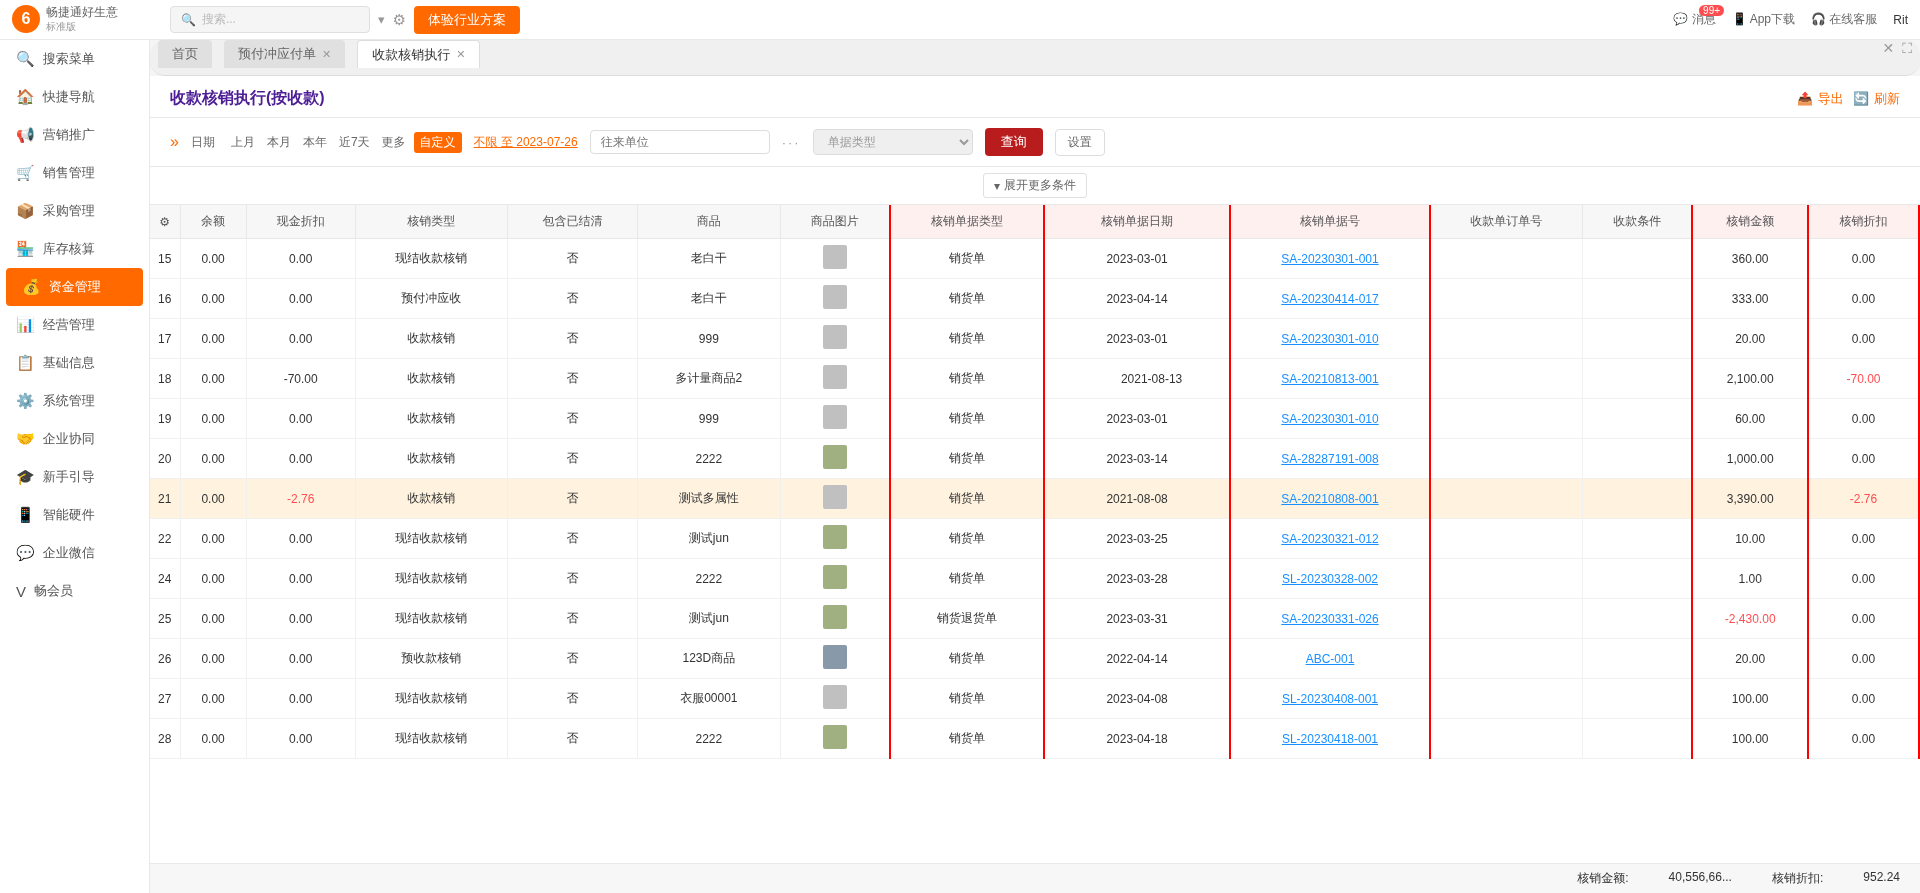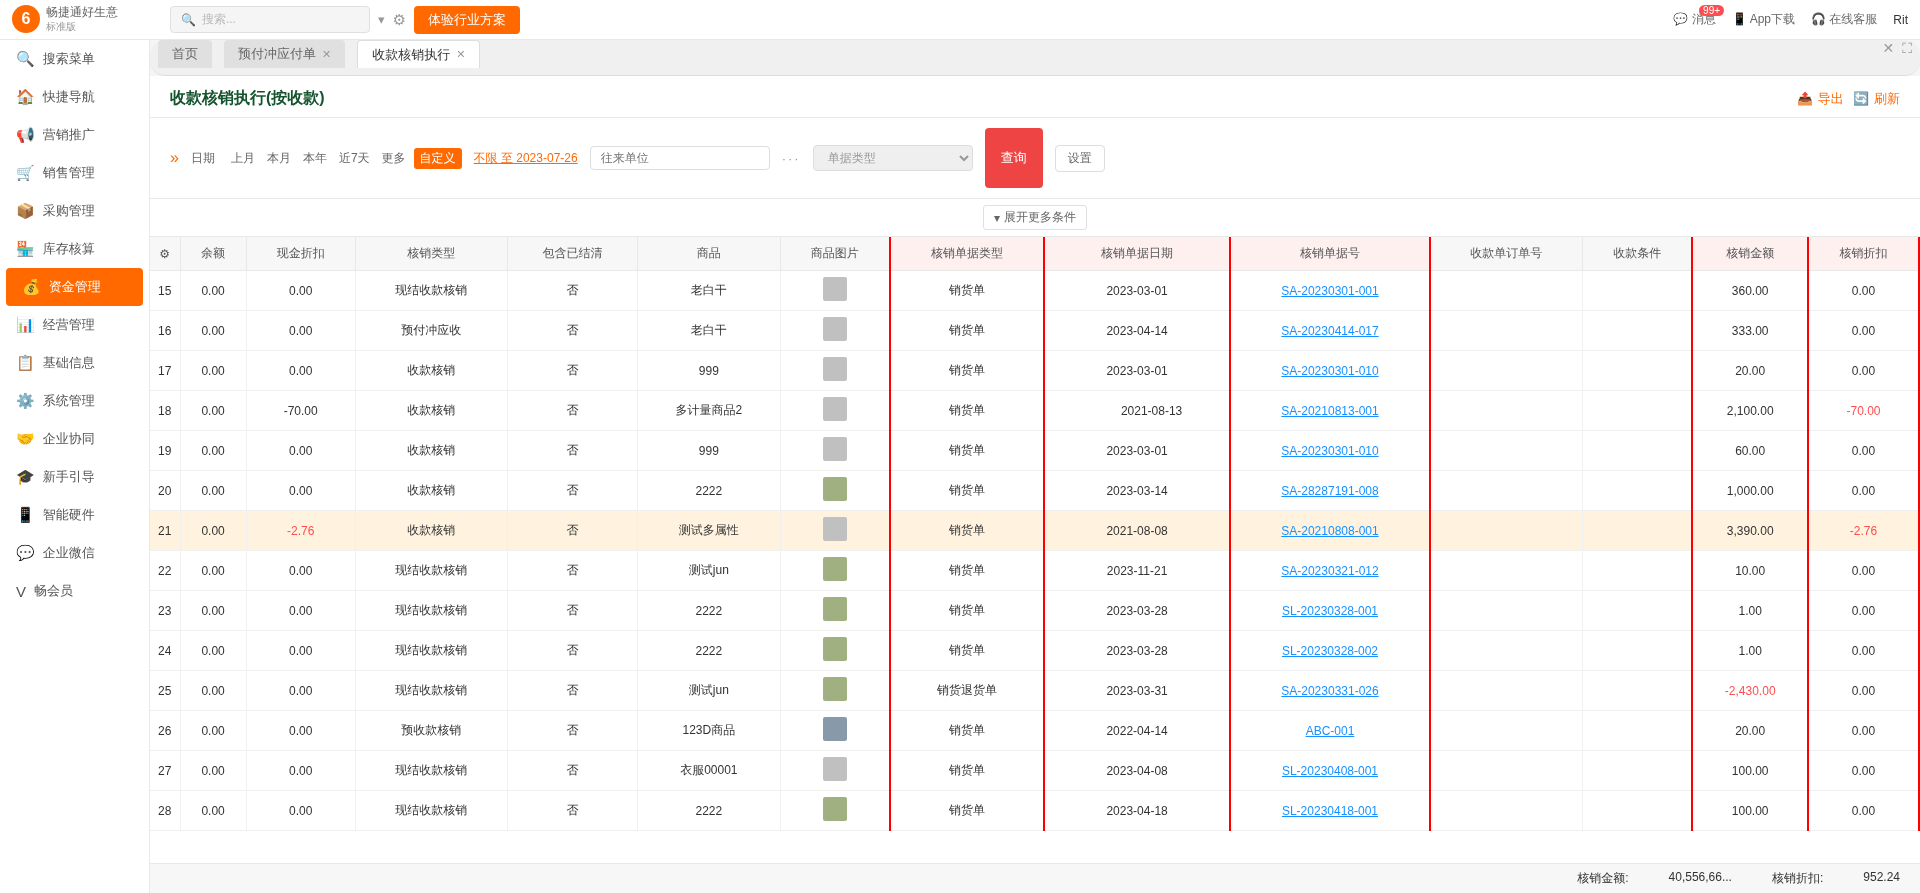--- a/index.html
+++ b/index.html
@@ -34,35 +34,35 @@
     .tab-bar { display: flex; background: #f0f0f0; border-bottom: 1px solid #ddd; height: 36px; padding: 0 8px; gap: 12px; border-radius: 15px; }
     .tab-item { display: flex; align-items: center; gap: 6px; padding: 0 14px; height: 28px; border-radius: 4px 4px 0 0; font-size: 13px; cursor: pointer; background: #e0e0e0; color: #666; }
     .tab-item.active { background: #fff; color: #333; border: 1px solid #ddd; border-bottom: none; }
     .tab-close { font-size: 11px; color: #999; cursor: pointer; }
     .tab-bar-right { margin-left: auto; display: flex; gap: 8px; }
     .tab-bar-icon { font-size: 14px; color: #999; cursor: pointer; }
 
     
     .content { flex: 1; overflow: hidden; background: #f5f5f5; display: flex; flex-direction: column; }
     .page-header { background: #fff; padding: 12px 20px 8px; border-bottom: 1px solid #e8e8e8; display: flex; align-items: center; justify-content: space-between; }
-    .page-title { font-size: 16px; font-weight: bold; color: #14532d; }
+    .page-title { font-size: 16px; font-weight: bold; color: #4c1d95; }
     .page-actions { display: flex; gap: 10px; }
     .action-btn { display: flex; align-items: center; gap: 4px; font-size: 13px; color: #ff6900; cursor: pointer; }
 
     
     .filter-bar { background: #fff; padding: 10px 20px; border-bottom: 1px solid #e8e8e8; display: flex; align-items: center; gap: 12px; flex-wrap: wrap; }
     .filter-label { color: #666; font-size: 12px; }
     .filter-date-group { display: flex; align-items: center; gap: 4px; }
     .filter-date-btn { font-size: 12px; color: #666; cursor: pointer; padding: 2px 4px; }
     .filter-date-btn.custom { color: #fff; background: #ff6900; border-radius: 3px; padding: 2px 6px; }
     .filter-date-range { color: #ff6900; font-size: 12px; text-decoration: underline; }
     .filter-input { border: 1px solid #ddd; border-radius: 4px; padding: 4px 10px; font-size: 12px; width: 180px; color: #999; }
     .filter-dots { color: #999; letter-spacing: 2px; }
     .filter-select { border: 1px solid #ddd; border-radius: 4px; padding: 4px 10px; font-size: 12px; width: 160px; color: #999; }
-    .query-btn { background: #ef4444; color: #fff; border: none; border-radius: 4px; padding: 21px 16px; font-size: 13px; cursor: pointer; }
+    .query-btn { background: #b91c1c; color: #fff; border: none; border-radius: 4px; padding: 5px 16px; font-size: 13px; cursor: pointer; }
     .setting-btn { border: 1px solid #ddd; border-radius: 4px; padding: 4px 12px; font-size: 12px; cursor: pointer; color: #666; background: #fff; }
     .expand-btn { display: flex; align-items: center; gap: 4px; font-size: 12px; color: #666; cursor: pointer; border: 1px solid #e0e0e0; background: #fff; border-radius: 3px; padding: 3px 10px; }
 
     
     .expand-row { background: #fff; display: flex; justify-content: center; padding: 6px; border-bottom: 1px solid #e8e8e8; }
 
     
     .table-container { flex: 1; overflow: auto; background: #fff; margin: 0; }
     table { width: 100%; border-collapse: collapse; font-size: 12px; }
     thead tr { background: #f7f7f7; }
@@ -385,41 +385,25 @@
   </tr>
               <tr>
     <td>22</td>
     <td>0.00</td>
     <td style="">0.00</td>
     <td>现结收款核销</td>
     <td>否</td>
     <td>测试jun</td>
     <td><span class="td-img" style="background:#a0b080;"></span></td>
     <td style="border-left:2px solid red;border-right:2px solid red;">销货单</td>
-    <td style="border-left:2px solid red;border-right:2px solid red;">2023-11-21</td>
+    <td style="border-left:2px solid red;border-right:2px solid red;">2023-03-25</td>
     <td style="border-left:2px solid red;border-right:2px solid red;"><span class="td-link">SA-20230321-012</span></td>
     <td></td>
     <td></td>
     <td style="border-left:2px solid red;border-right:2px solid red;">10.00</td>
-    <td style="border-left:2px solid red;border-right:2px solid red;">0.00</td>
-  </tr>
-              <tr>
-    <td>23</td>
-    <td>0.00</td>
-    <td style="">0.00</td>
-    <td>现结收款核销</td>
-    <td>否</td>
-    <td>2222</td>
-    <td><span class="td-img" style="background:#a0b080;"></span></td>
-    <td style="border-left:2px solid red;border-right:2px solid red;">销货单</td>
-    <td style="border-left:2px solid red;border-right:2px solid red;">2023-03-28</td>
-    <td style="border-left:2px solid red;border-right:2px solid red;"><span class="td-link">SL-20230328-001</span></td>
-    <td></td>
-    <td></td>
-    <td style="border-left:2px solid red;border-right:2px solid red;">1.00</td>
     <td style="border-left:2px solid red;border-right:2px solid red;">0.00</td>
   </tr>
               <tr>
     <td>24</td>
     <td>0.00</td>
     <td style="">0.00</td>
     <td>现结收款核销</td>
     <td>否</td>
     <td>2222</td>
     <td><span class="td-img" style="background:#a0b080;"></span></td>

